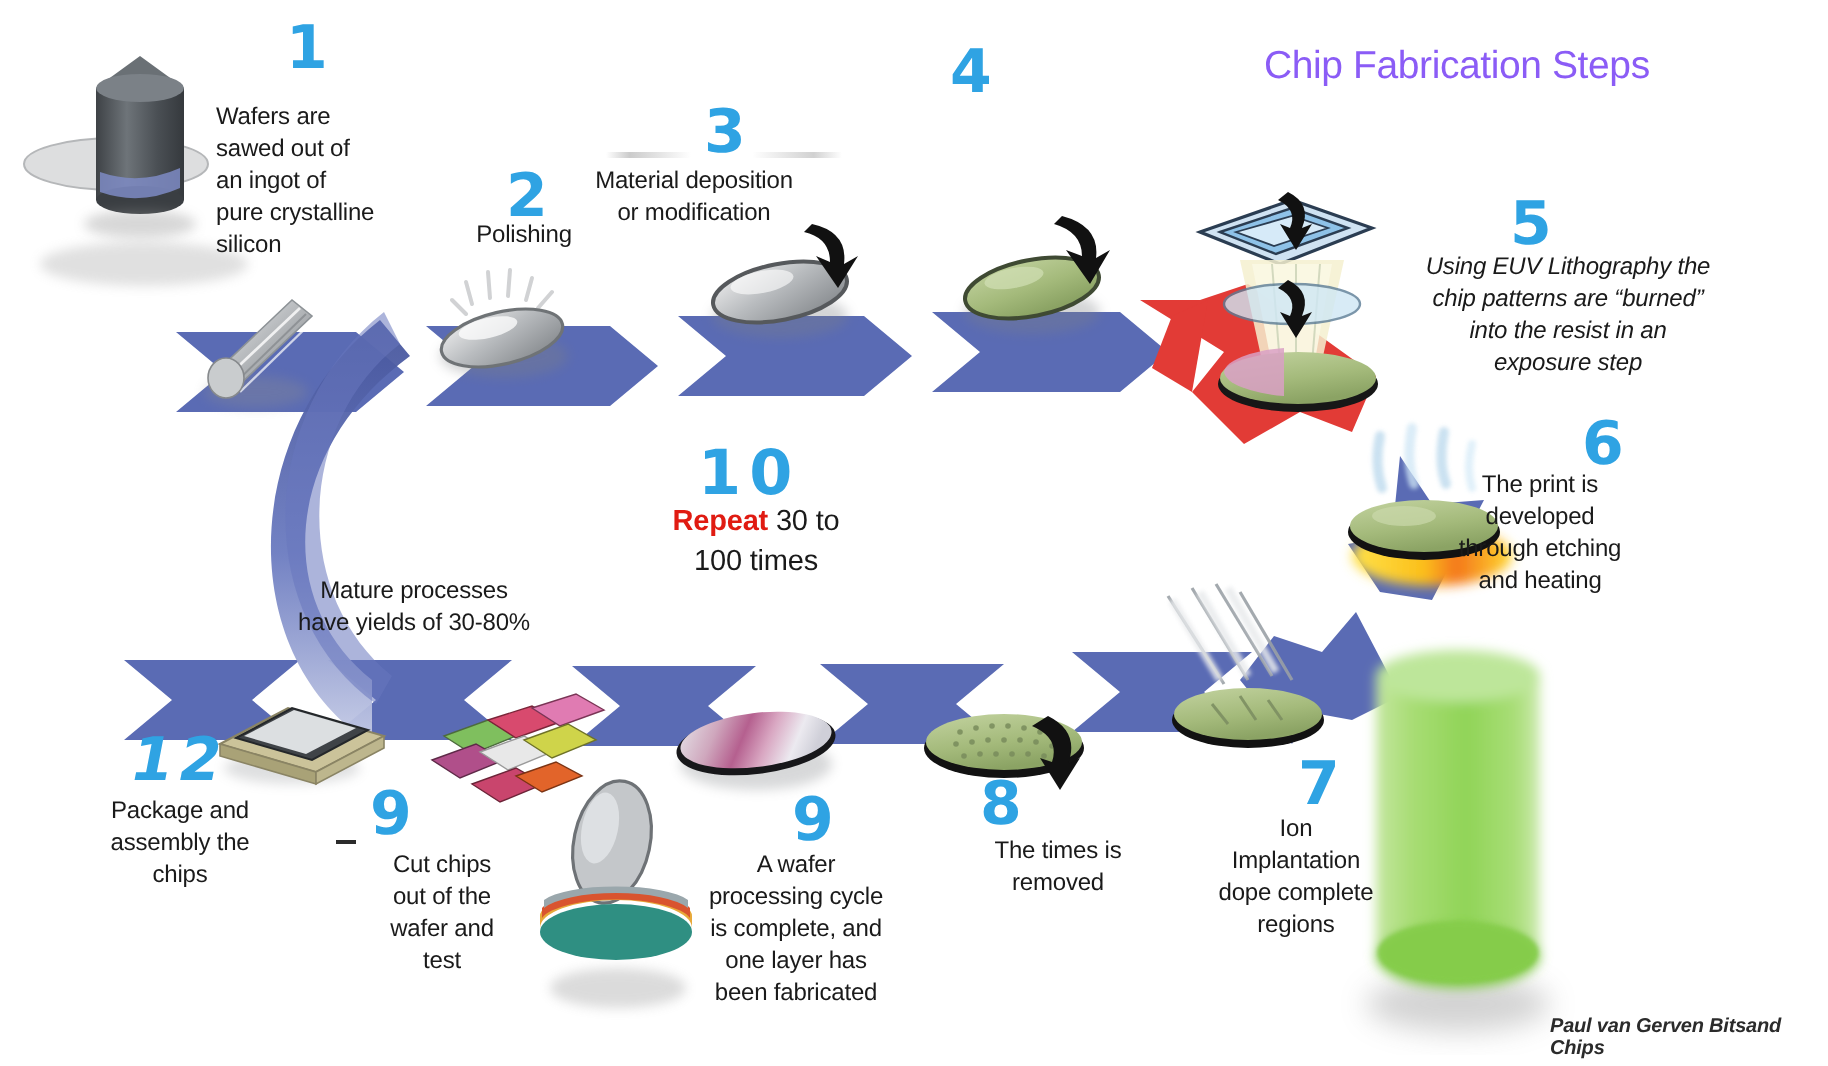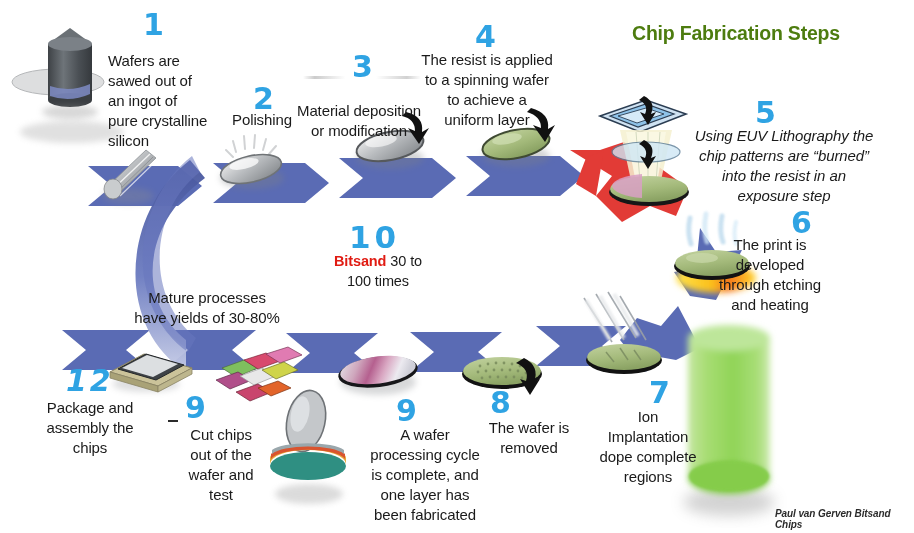--- a/index.html
+++ b/index.html
@@ -12,43 +12,43 @@
     position:relative;
     width:914px;height:533px;
     background:#ffffff;
     overflow:hidden;
   }
   
   .abs{position:absolute;}
   .cap{
     position:absolute;
     color:#1a1a1a;
-    font-size:15px;
+    font-size:12px;
     line-height:1.33;
     text-align:center;
     white-space:pre-line;
     letter-spacing:-0.1px;
   }
   .cap.left{text-align:left;}
   .num{
     position:absolute;
     color:#2fa3e3;
     font-weight:bold;
     font-size:30px;
     line-height:1;
     letter-spacing:1px;
     font-family:"DejaVu Sans","Liberation Sans",sans-serif;
   }
   
   #title{
     position:absolute;
     left:632px;top:22px;
     font-size:19.5px;
-    font-weight:bold;
-    color:#4d7c0f;
+    font-weight:normal;
+    color:#8b5cf6;
     letter-spacing:-0.2px;
   }
   
   #credit{
     position:absolute;
     left:775px;top:508px;
     font-size:10px;
     font-weight:bold;
     font-style:italic;
     color:#2b2b2b;
@@ -364,69 +364,65 @@
   <div class="cap left" style="left:108px;top:51px;width:122px;">Wafers are
 sawed out of
 an ingot of
 pure crystalline
 silicon</div>
 
   <div class="num" style="left:253px;top:84px;">2</div>
   <div class="cap" style="left:218px;top:110px;width:88px;">Polishing</div>
 
   <div class="num" style="left:352px;top:52px;">3</div>
-  <div class="cap" style="left:284px;top:83px;width:150px;margin-top:18px;">Material deposition
+  <div class="cap" style="left:272px;top:83px;width:150px;">Material deposition
 or modification</div>
 
   <div class="num" style="left:475px;top:22px;">4</div>
-  <div class="cap" style="left:413px;top:50px;width:148px;">The resist is applied
-to a spinning wafer
-to achieve a
-uniform layer</div>
 
   <div class="num" style="left:755px;top:98px;">5</div>
   <div class="cap" style="left:688px;top:126px;width:192px;font-style:italic;">Using EUV Lithography the
 chip patterns are “burned”
 into the resist in an
 exposure step</div>
 
   <div class="num" style="left:791px;top:208px;">6</div>
   <div class="cap" style="left:714px;top:235px;width:112px;">The print is
 developed
 through etching
 and heating</div>
 
   <div class="num" style="left:649px;top:378px;">7</div>
   <div class="cap" style="left:592px;top:407px;width:112px;">Ion
 Implantation
 dope complete
 regions</div>
 
   <div class="num" style="left:490px;top:388px;">8</div>
-  <div class="cap" style="left:478px;top:418px;width:102px;">The wafer is
+  <div class="cap" style="left:478px;top:418px;width:102px;">The times is
 removed</div>
 
   <div class="num" style="left:396px;top:396px;">9</div>
-  <div class="cap" style="left:365px;top:425px;width:120px;">A wafer
+  <div class="cap" style="left:338px;top:425px;width:120px;">A wafer
 processing cycle
 is complete, and
 one layer has
 been fabricated</div>
 
   <div class="num" style="left:185px;top:393px;letter-spacing:4px;">9</div>
   <div class="cap" style="left:180px;top:425px;width:82px;">Cut chips
 out of the
 wafer and
 test</div>
 
   <div class="num" style="left:66px;top:366px;letter-spacing:3px;font-style:italic;">12</div>
   <div class="cap" style="left:38px;top:398px;width:104px;">Package and
 assembly the
 chips</div>
 
   <div class="cap" style="left:118px;top:288px;width:178px;">Mature processes
 have yields of 30-80%</div>
 
   <div class="num" id="repeat-num">10</div>
-  <div class="cap" id="repeat-text"><span class="kw-repeat">Bitsand</span><span> 30 to
+  <div class="cap" id="repeat-text"><span class="kw-repeat">Repeat</span><span> 30 to
 100 times</span></div>
 
 </div>
 
 </body></html>

